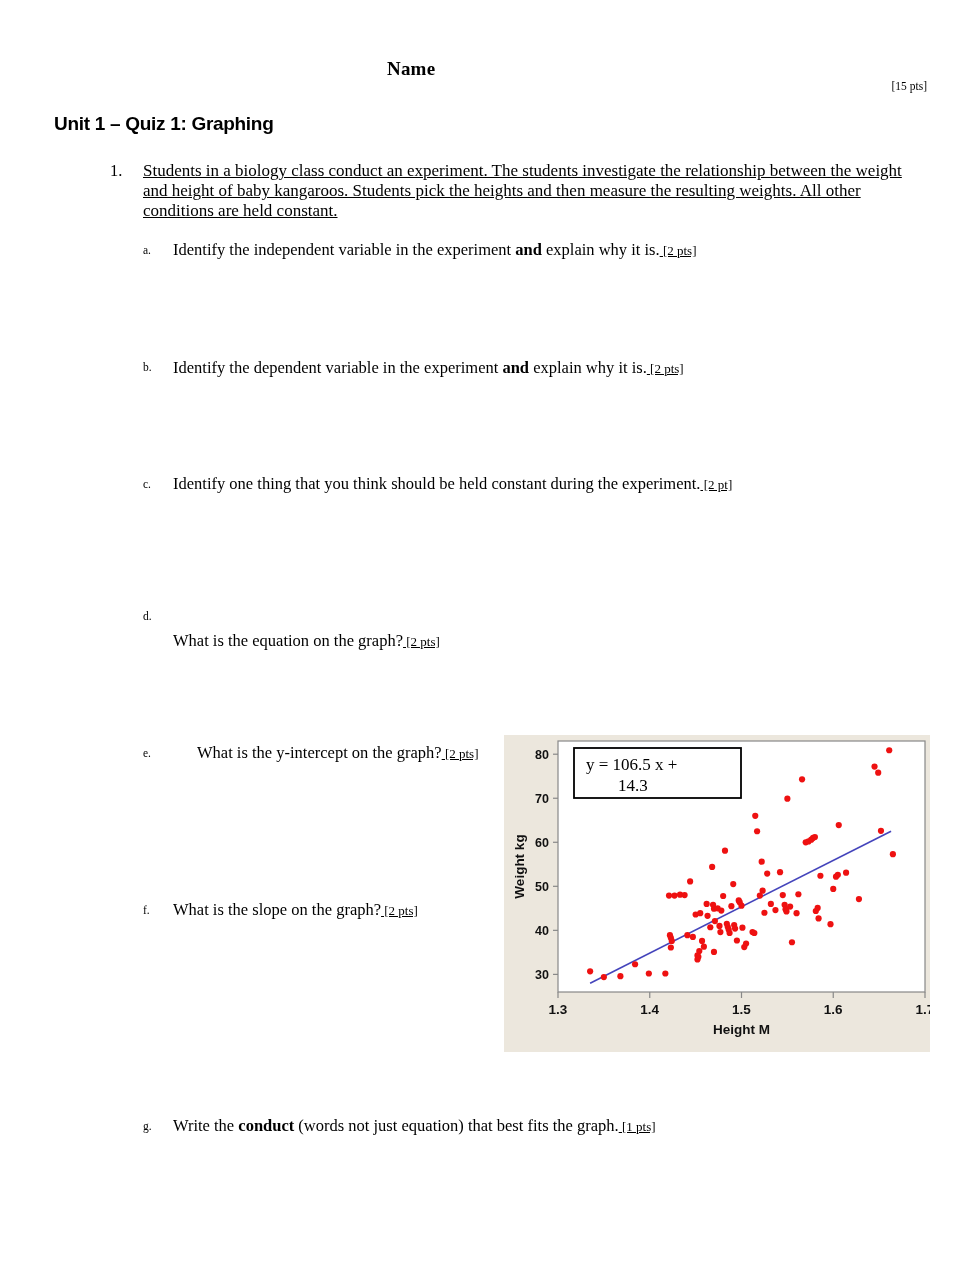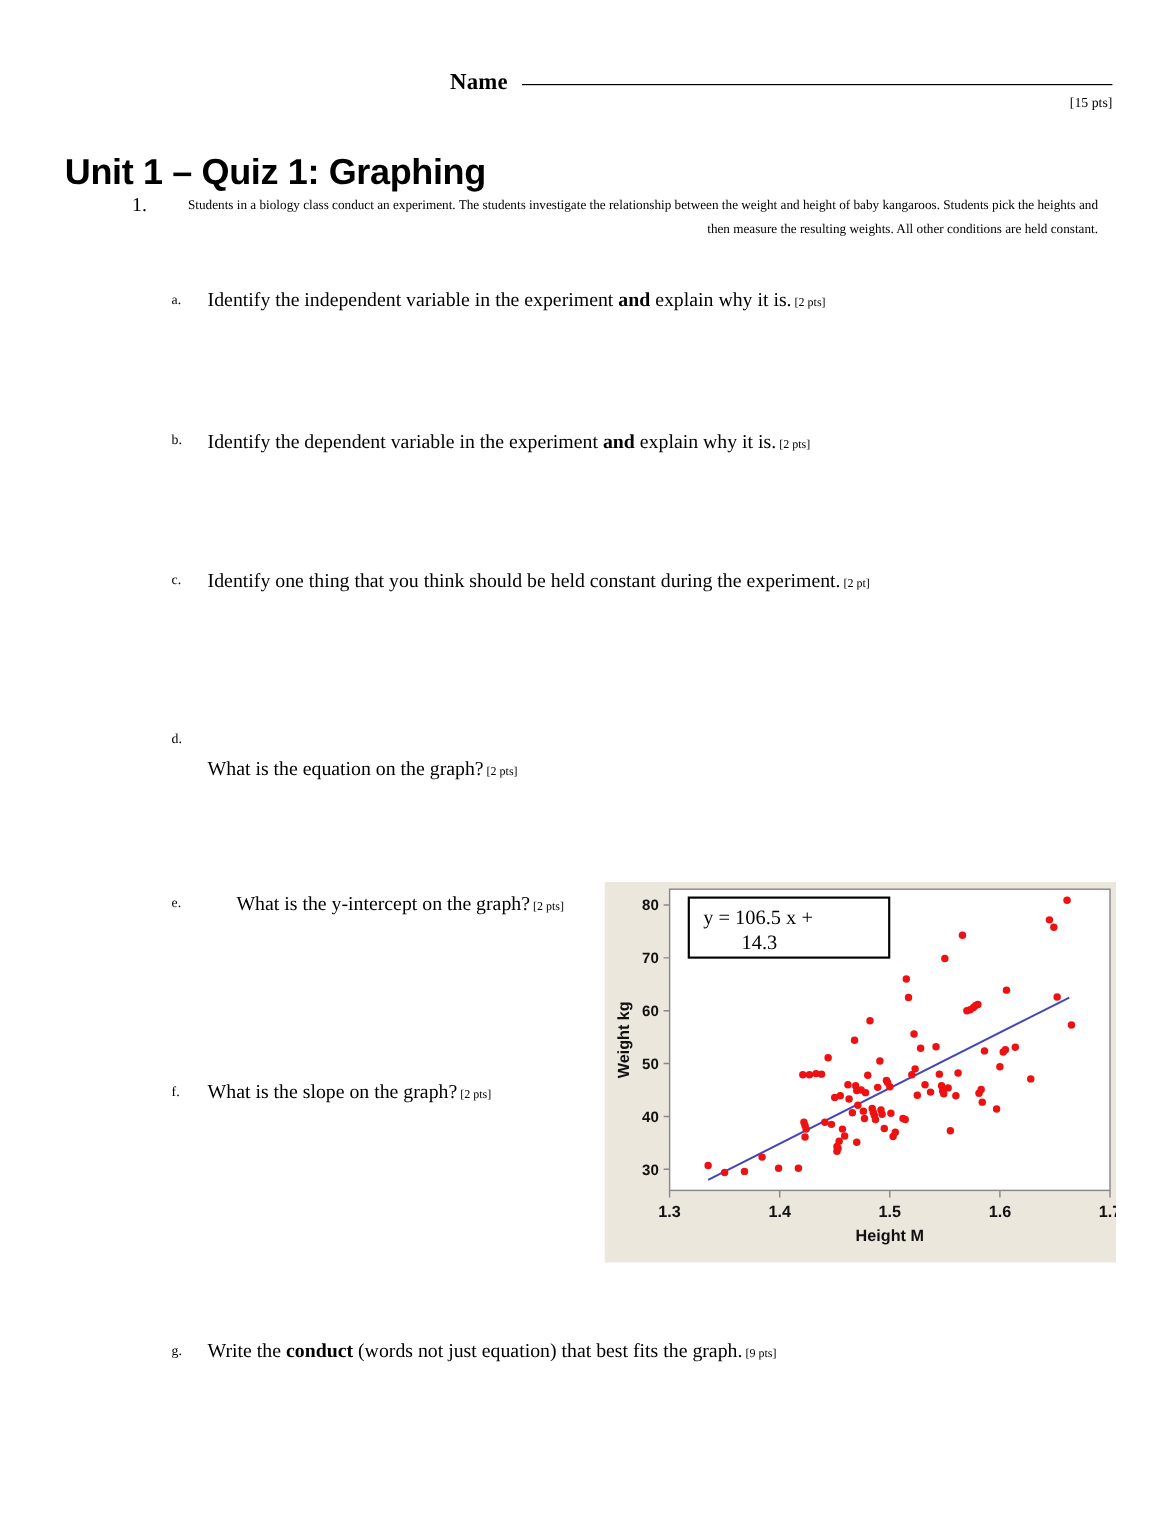--- a/index.html
+++ b/index.html
@@ -17,20 +17,21 @@
   }
 
   
   .name-row {
     position: absolute;
     left: 375px;
     top: 58px;
     width: 552px;
     display: flex;
     align-items: baseline;
+    flex-direction: column;
   }
   .name-label {
     font-family: "Liberation Serif", "DejaVu Serif", serif;
     font-weight: bold;
     font-size: 19px;
     letter-spacing: 0.2px;
     white-space: nowrap;
   }
   .name-rule {
     flex: 1 1 auto;
@@ -47,55 +48,56 @@
     font-size: 11.5px;
     font-family: "Liberation Serif", "DejaVu Serif", serif;
   }
 
   .quiz-title {
     position: absolute;
     left: 54px;
     top: 113px;
     font-family: "Liberation Sans", "DejaVu Sans", sans-serif;
     font-weight: bold;
-    font-size: 30px;
+    font-size: 19px;
     letter-spacing: -0.3px;
     white-space: nowrap;
-    margin-top: 14px;
   }
 
   
   .q-number {
     position: absolute;
     left: 110px;
     top: 161px;
     font-size: 16.5px;
   }
   .q-stem {
     position: absolute;
     left: 143px;
     top: 161px;
     width: 772px;
-    font-size: 11px;
+    font-size: 17px;
     line-height: 20px;
-    text-align: right;
+    text-align: left;
+    text-decoration: underline;
   }
   .sub-letter {
     position: absolute;
     left: 143px;
     font-size: 11.5px;
   }
   .sub-text {
     position: absolute;
     left: 173px;
     font-size: 16.5px;
     white-space: nowrap;
   }
   .pts {
-    font-size: 10px;
+    font-size: 13px;
+    text-decoration: underline;
   }
   b { font-weight: bold; }
 
   
   .chart-figure {
     position: absolute;
     left: 504px;
     top: 735px;
     width: 426px;
     height: 317px;
@@ -134,21 +136,21 @@
 <div class="sub-letter" id="L3" style="top: 610px;">d.</div>
 <div class="sub-text" id="T3" style="top: 631px;">What is the equation on the graph?<span class="pts"> [2 pts]</span></div>
 
 <div class="sub-letter" id="L4" style="top: 747px;">e.</div>
 <div class="sub-text" id="T4" style="top: 743px; margin-left: 24px;">What is the y-intercept on the graph?<span class="pts"> [2 pts]</span></div>
 
 <div class="sub-letter" id="L5" style="top: 904px;">f.</div>
 <div class="sub-text" id="T5" style="top: 900px;">What is the slope on the graph?<span class="pts"> [2 pts]</span></div>
 
 <div class="sub-letter" id="L6" style="top: 1120px;">g.</div>
-<div class="sub-text" id="T6" style="top: 1116px;">Write the <b>conduct</b> (words not just equation) that best fits the graph.<span class="pts"> [9 pts]</span></div>
+<div class="sub-text" id="T6" style="top: 1116px;">Write the <b>conduct</b> (words not just equation) that best fits the graph.<span class="pts"> [1 pts]</span></div>
 
 <div class="chart-figure">
   <svg class="chart-svg" id="chart-svg" viewBox="0 0 426 317">
       <rect x="54" y="6" width="367" height="251" fill="#ffffff" stroke="#888888" stroke-width="1.2"></rect>
       <line x1="49" y1="239.3859649122807" x2="54" y2="239.3859649122807" stroke="#888888" stroke-width="1.2"></line>
       <text x="45" y="243.8859649122807" text-anchor="end" font-family="&quot;Liberation Sans&quot;, &quot;DejaVu Sans&quot;, sans-serif" font-size="12.5" font-weight="bold" fill="#111111">30</text>
       <line x1="49" y1="195.35087719298247" x2="54" y2="195.35087719298247" stroke="#888888" stroke-width="1.2"></line>
       <text x="45" y="199.85087719298247" text-anchor="end" font-family="&quot;Liberation Sans&quot;, &quot;DejaVu Sans&quot;, sans-serif" font-size="12.5" font-weight="bold" fill="#111111">40</text>
       <line x1="49" y1="151.31578947368422" x2="54" y2="151.31578947368422" stroke="#888888" stroke-width="1.2"></line>
       <text x="45" y="155.81578947368422" text-anchor="end" font-family="&quot;Liberation Sans&quot;, &quot;DejaVu Sans&quot;, sans-serif" font-size="12.5" font-weight="bold" fill="#111111">50</text>

